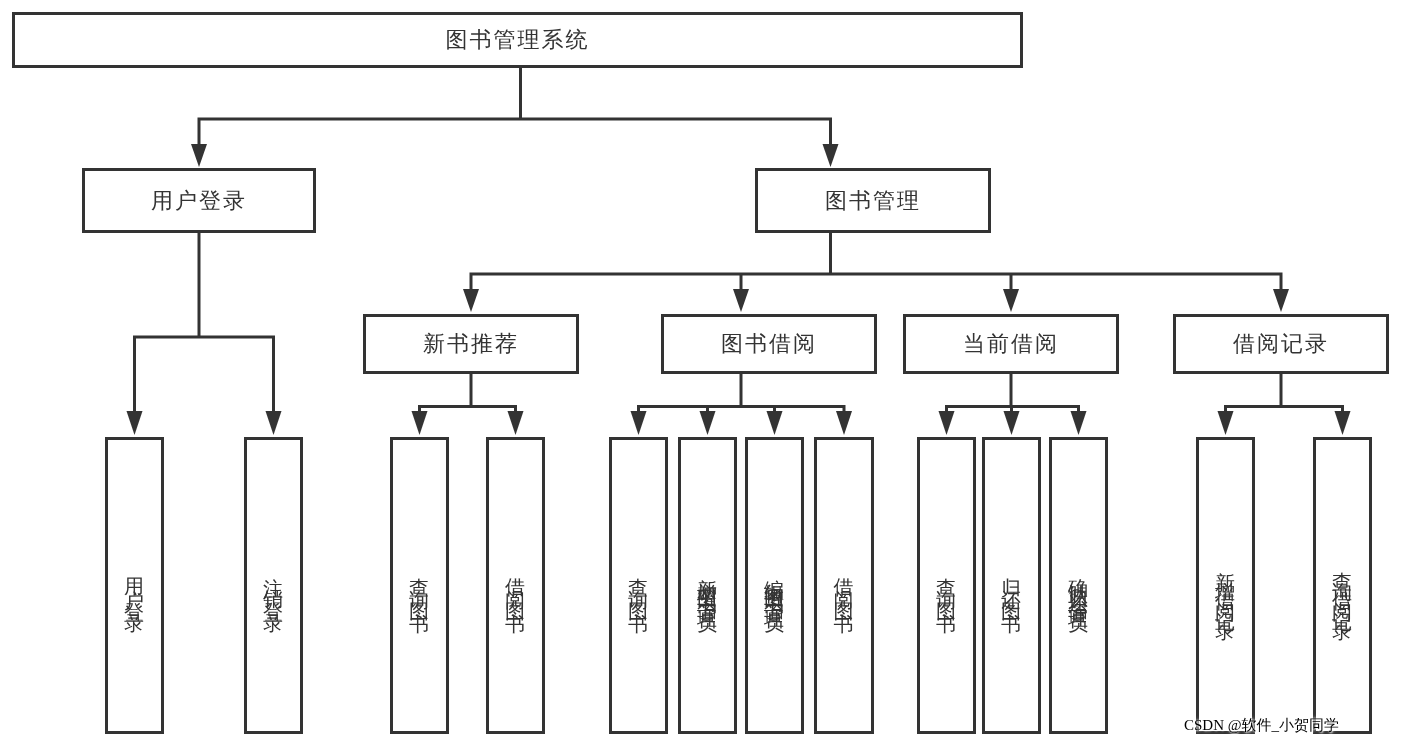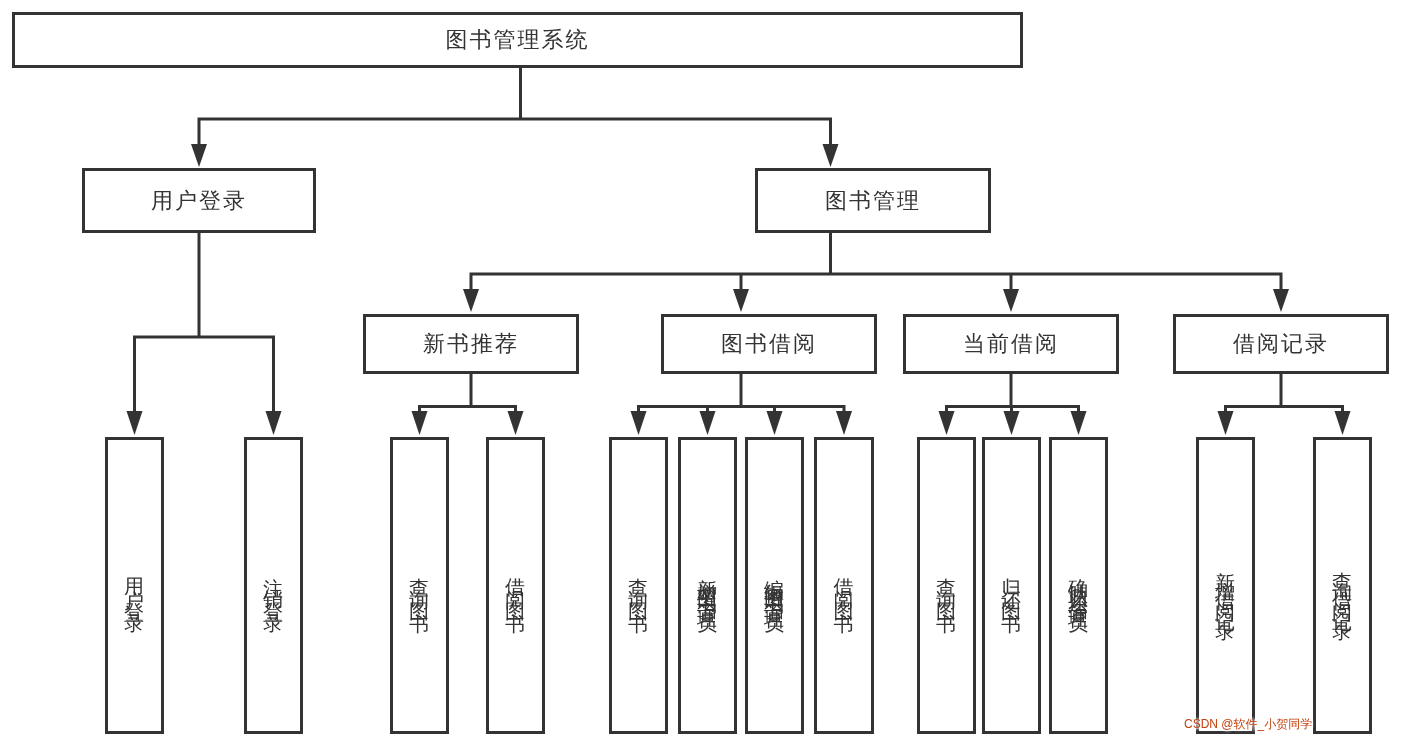--- a/index.html
+++ b/index.html
@@ -3,20 +3,21 @@
 <meta charset="utf-8">
 <style>
   html, body { margin: 0; padding: 0; background: #ffffff; }
   body { font-family: "Liberation Sans", "DejaVu Sans", sans-serif; }
   #canvas {
     position: relative;
     width: 1405px;
     height: 747px;
     background: #ffffff;
     overflow: hidden;
+    font-family: Liberation Serif, serif;
   }
   svg.connectors {
     position: absolute;
     left: 0; top: 0;
     width: 1405px; height: 747px;
     z-index: 1;
   }
   svg.connectors path { stroke: #333333; stroke-width: 3; fill: none; }
   svg.connectors polygon { fill: #333333; stroke: none; }
   .box {
@@ -47,22 +48,22 @@
     line-height: 1;
     white-space: nowrap;
   }
   .sp4  { letter-spacing: 12px; }
   .sp6  { letter-spacing: 10px; }
   .sp10 { letter-spacing: 5px; }
   .watermark {
     position: absolute;
     left: 1184px;
     top: 716px;
-    font-size: 12px;
-    color: #c2410c;
+    font-size: 15px;
+    color: #000000;
     white-space: nowrap;
     z-index: 5;
     text-shadow: 0 0 4px #ffffff, 0 0 2px #ffffff, 1px 1px 2px #ffffff;
   }
 </style>
 </head>
 <body>
 
 <div id="canvas">
 

